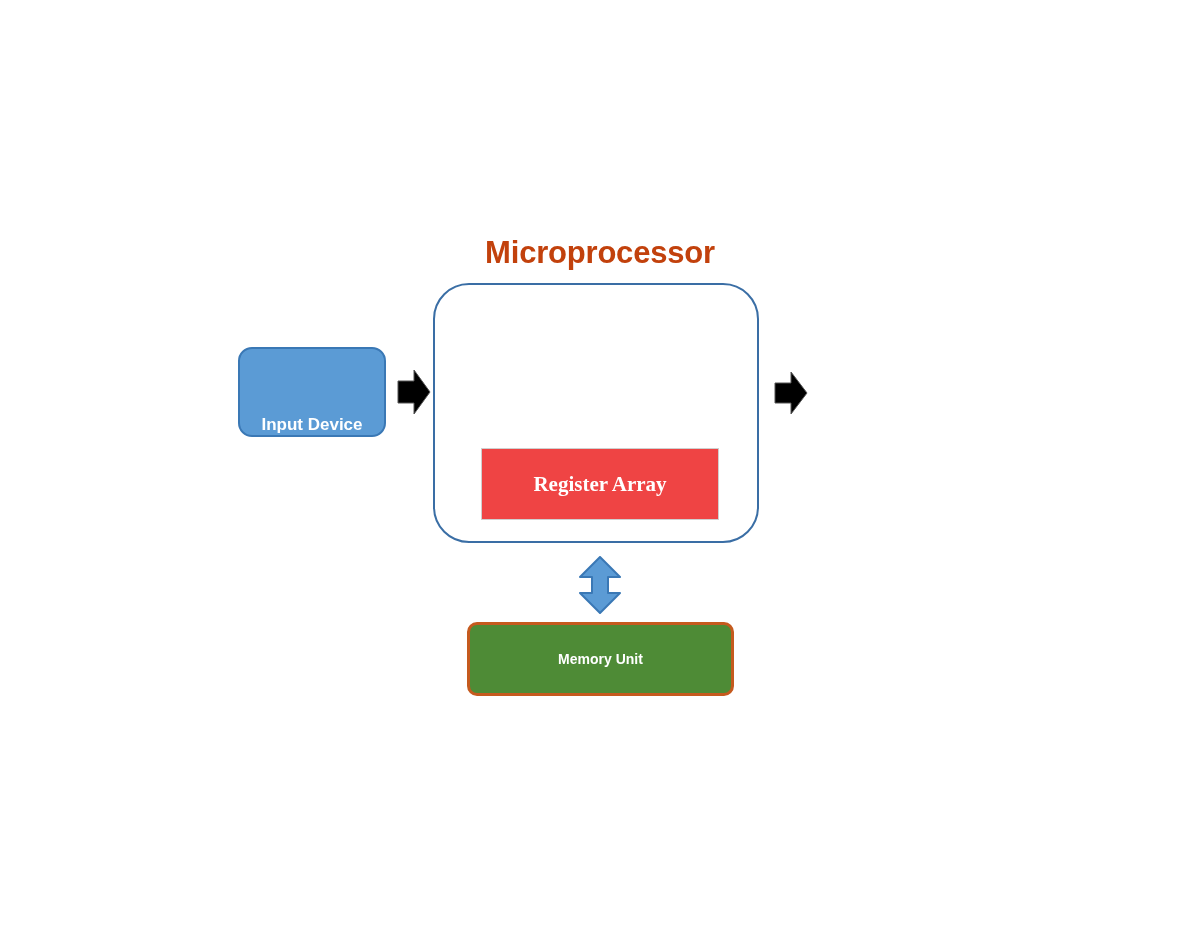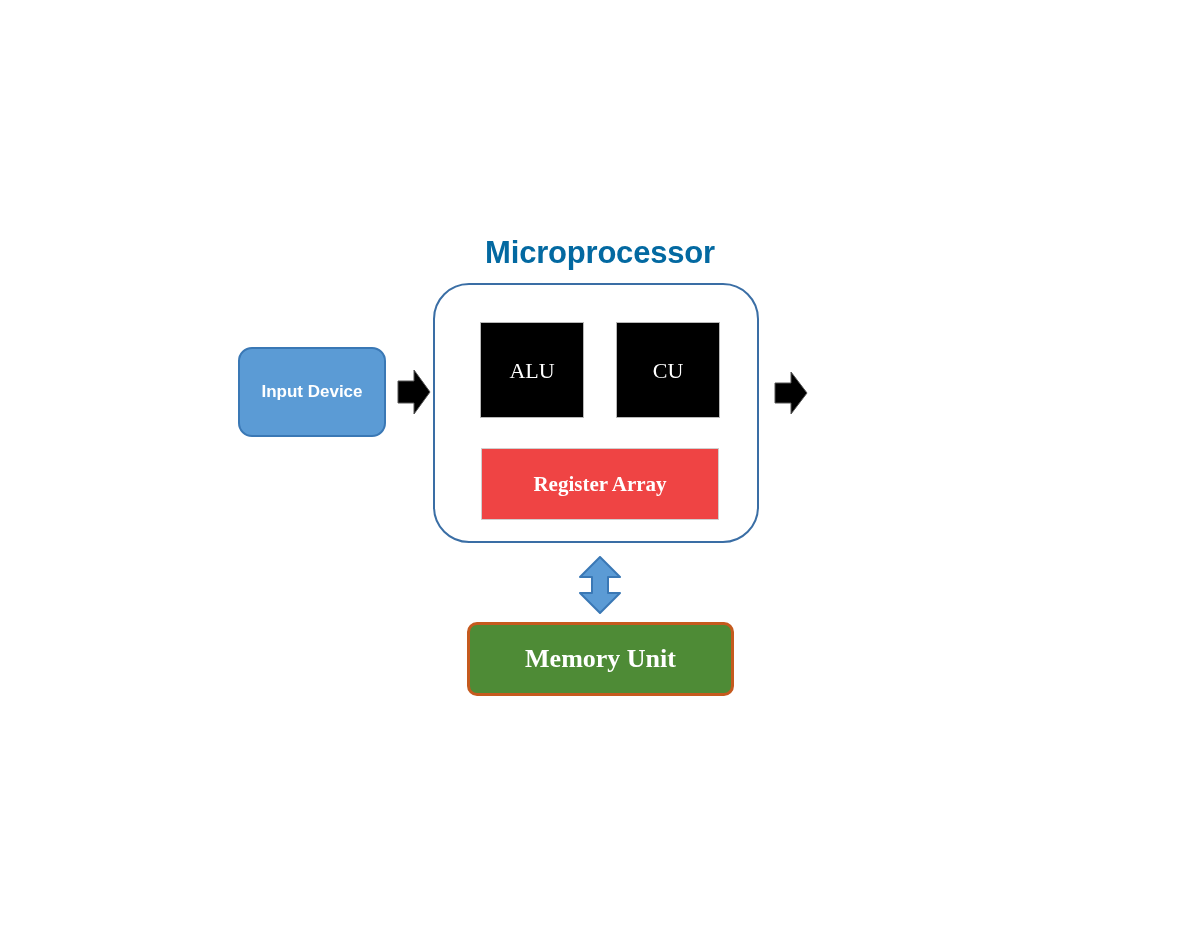--- a/index.html
+++ b/index.html
@@ -24,21 +24,21 @@
     position: absolute;
     left: 430px;
     top: 236px;
     width: 340px;
     text-align: center;
     font-family: "Liberation Sans", sans-serif;
     font-weight: bold;
     font-size: 31px;
     line-height: 34px;
     letter-spacing: -0.2px;
-    color: #0369a1;
+    color: #c2410c;
     white-space: nowrap;
   }
 
   
   .mp-container {
     position: absolute;
     left: 433px;
     top: 283px;
     width: 326px;
     height: 260px;
@@ -105,20 +105,21 @@
     align-items: center;
     justify-content: center;
     text-align: center;
     box-sizing: border-box;
   }
   .device-input {
     left: 238px;
     top: 347px;
     width: 148px;
     height: 90px;
+    align-items: flex-end;
   }
   .device-output {
     left: 821px;
     top: 342px;
     width: 153px;
     height: 100px;
     line-height: 24px;
   }
   .device-output .line2 { display: block; }
 
@@ -140,41 +141,39 @@
   .memory-unit {
     position: absolute;
     left: 467px;
     top: 622px;
     width: 267px;
     height: 74px;
     background: #4E8B36;
     border: 3px solid #C55A1E;
     border-radius: 10px;
     color: #ffffff;
-    font-family: Liberation Serif, serif;
+    font-family: Liberation Sans, sans-serif;
     font-weight: bold;
-    font-size: 26px;
+    font-size: 14px;
     display: flex;
     align-items: center;
     justify-content: center;
     box-sizing: border-box;
   }
 </style>
 </head>
 <body>
 
 <div id="canvas">
 
   <div class="diagram-title">Microprocessor</div>
 
   <div class="mp-container"></div>
 
-  <div class="unit-box unit-alu">ALU</div>
 
-  <div class="unit-box unit-cu">CU</div>
 
   <div class="register-array">Register Array</div>
 
   <div class="device-box device-input">
     <span>Input Device</span>
   </div>
 
   <svg class="block-arrow" style="left:396px; top:368px;" width="36" height="50" viewBox="0 0 36 50">
     <polygon points="2,13 18,13 18,2 34,24 18,46 18,35 2,35" fill="#000000" stroke="#555555" stroke-width="1"></polygon>
   </svg>

